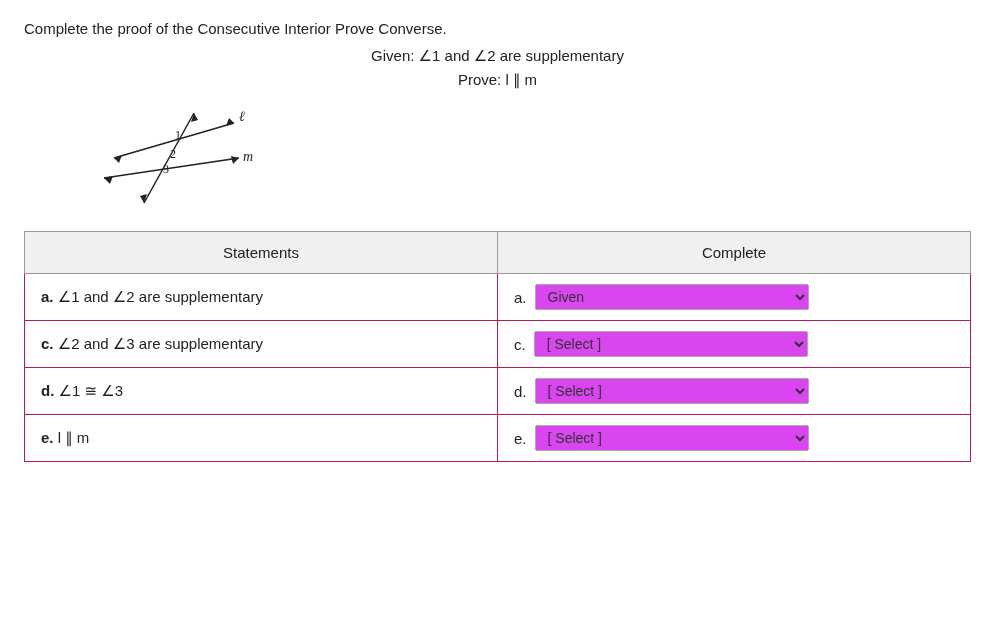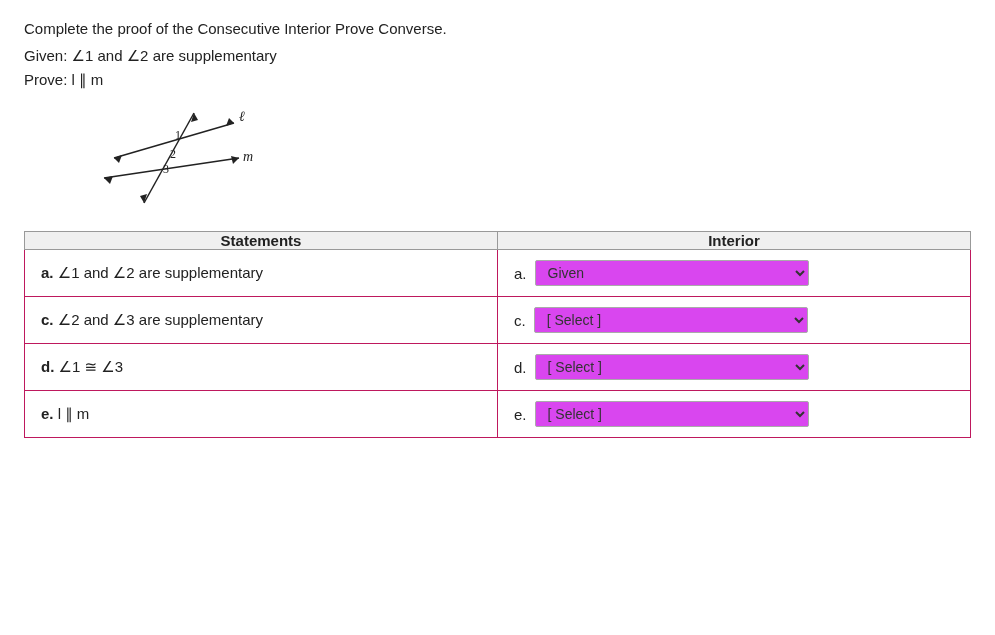--- a/index.html
+++ b/index.html
@@ -12,41 +12,42 @@
       width: 995px;
       min-height: 635px;
     }
     .intro-text {
       margin-bottom: 10px;
       font-size: 15px;
     }
     .given-text, .prove-text {
       margin-bottom: 6px;
       font-size: 15px;
+      text-align: center;
     }
     .diagram-area {
       margin: 14px 0 18px 60px;
       width: 200px;
       height: 110px;
       position: relative;
     }
     svg.diagram {
       width: 200px;
       height: 110px;
     }
     .proof-table {
       width: 100%;
       border-collapse: collapse;
       border: 1px solid #999;
     }
     .proof-table th {
       background: #f0f0f0;
       text-align: center;
-      padding: 0 16px;
-      font-weight: bold;
+      padding: 12px 16px;
+      font-weight: normal;
       border: 1px solid #999;
       font-size: 15px;
     }
     .proof-table td {
       border: 1px solid #be185d;
       padding: 10px 16px;
       vertical-align: middle;
       font-size: 15px;
     }
     .proof-table td:first-child {
@@ -111,21 +112,21 @@
     <text x="86" y="55" font-family="serif" font-size="12" fill="#222">2</text>
 
     <text x="79" y="70" font-family="serif" font-size="12" fill="#222">3</text>
   </svg>
 </div>
 
 <table class="proof-table">
   <thead>
     <tr>
       <th>Statements</th>
-      <th>Interior</th>
+      <th>Complete</th>
     </tr>
   </thead>
   <tbody id="proof-tbody">
   <tr>
         <td><span><strong>a.</strong> ∠1 and ∠2 are supplementary</span></td>
         <td>
           <div class="reason-cell">
             <span>a.</span>
             <select class="reason-select"><option value="Given">Given</option><option value="Given">Given</option><option value="Definition of Linear Pair">Definition of Linear Pair</option><option value="Linear Pair Postulate">Linear Pair Postulate</option><option value="Supplements Theorem">Supplements Theorem</option><option value="Congruent Supplements Theorem">Congruent Supplements Theorem</option><option value="Consecutive Interior Angles Converse">Consecutive Interior Angles Converse</option><option value="Definition of Supplementary Angles">Definition of Supplementary Angles</option></select>
           </div>

